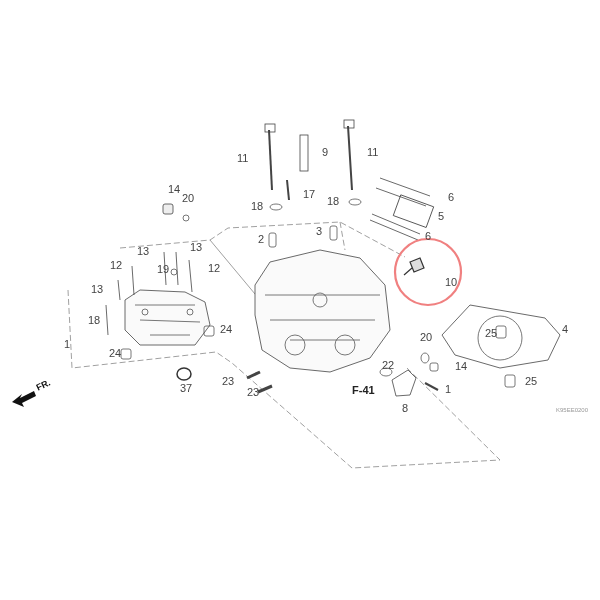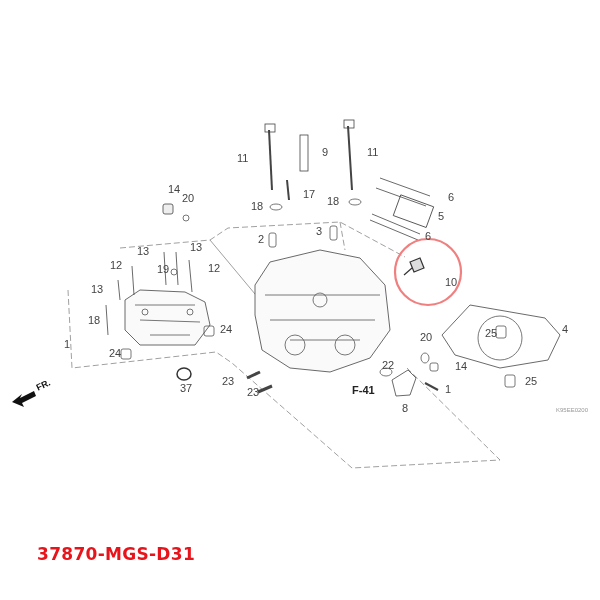--- a/index.html
+++ b/index.html
@@ -121,14 +121,13 @@
       <div class="lbl" style="left: 220px; top: 324px;">24</div>
       <div class="lbl" style="left: 109px; top: 348px;">24</div>
       <div class="lbl" style="left: 485px; top: 328px;">25</div>
       <div class="lbl" style="left: 525px; top: 376px;">25</div>
       <div class="lbl" style="left: 88px; top: 315px;">18</div>
     </div>
 
   <div class="lbl bold" style="left:352px;top:385px;">F-41</div>
   <div class="fr-text">FR.</div>
   <div class="code" style="left:556px;top:407px;">K95EE0200</div>
-  <div class="part-no">37870-MGS-D31</div>
 </div>
 
 </body></html>

